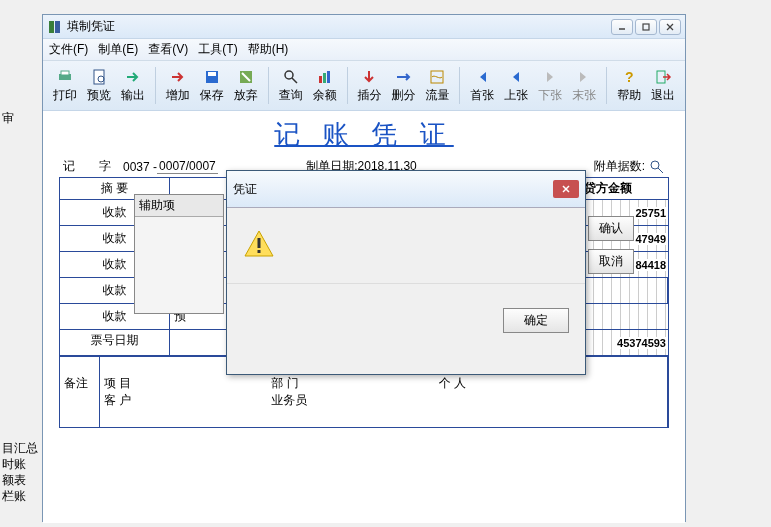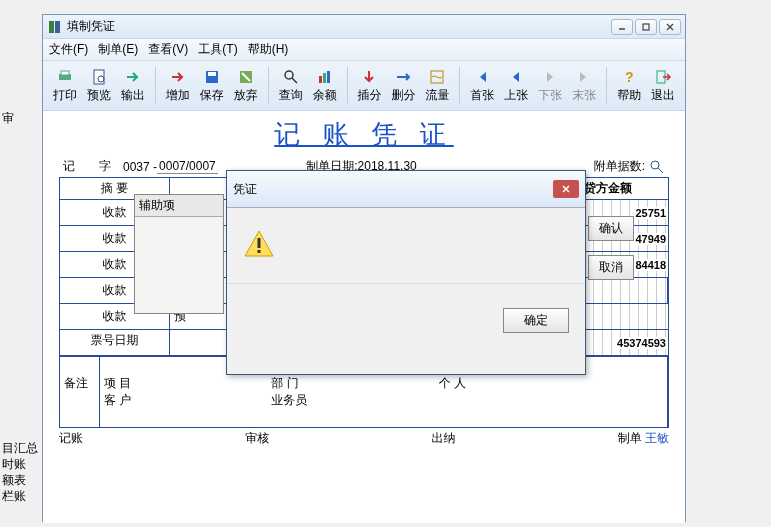--- a/index.html
+++ b/index.html
@@ -61,21 +61,21 @@
 .dialog .dlg-titlebar { height:37px; background:linear-gradient(#f7fafd,#dbe9f8); display:flex; align-items:center; padding:0 6px; border-bottom:1px solid #aab; }
 .dlg-title { flex:1; font-size:12px; }
 .dlg-close { width:26px; height:18px; background:#c75050; border-radius:2px; display:flex; align-items:center; justify-content:center; }
 .dlg-body { padding:20px 16px; display:flex; gap:14px; }
 .dlg-icon svg { width:32px; height:32px; }
 .dlg-msg { font-size:12px; line-height:20px; }
 .dlg-btns { text-align:right; padding:24px 16px; border-top:1px solid #ddd; }
 .dlg-btn { border:1px solid #888; background:linear-gradient(#fdfdfd,#e5e5e5); padding:3px 20px; font-size:12px; }
 
 
-.side-btns { position:absolute; left:588px; top:216px; display:flex; flex-direction:column; gap:14px; }
+.side-btns { position:absolute; left:588px; top:216px; display:flex; flex-direction:column; gap:8px; }
 .side-btns .dlg-btn { padding:3px 10px; }
 </style>
 </head>
 <body>
 
 <div class="sidebar-links">
   <div style="position:absolute; top:-330px;">审</div>
   <div>目汇总</div>
   <div>时账</div>
   <div>额表</div>
@@ -357,26 +357,20 @@
 
       <div class="vt-footer">
         <div class="fcol" style="width:40px;">备注</div>
         <div class="fcol" style="flex:1;">
           <div><span>项 目</span><span style="margin-left:140px;">部 门</span><span style="margin-left:140px;">个 人</span></div>
           <div><span>客 户</span><span style="margin-left:140px;">业务员</span></div>
         </div>
       </div>
     </div>
 
-    <div class="bottom-row">
-      <span>记账</span>
-      <span>审核</span>
-      <span>出纳</span>
-      <span><span>制单</span> <span style="color:#1a53c4;">王敏</span></span>
-    </div>
   </div>
 </div>
 
 <div class="aux-panel">
   <div class="ap-title">辅助项</div>
 </div>
 
 <div class="side-btns">
   <button class="dlg-btn">确认</button>
   <button class="dlg-btn">取消</button>

